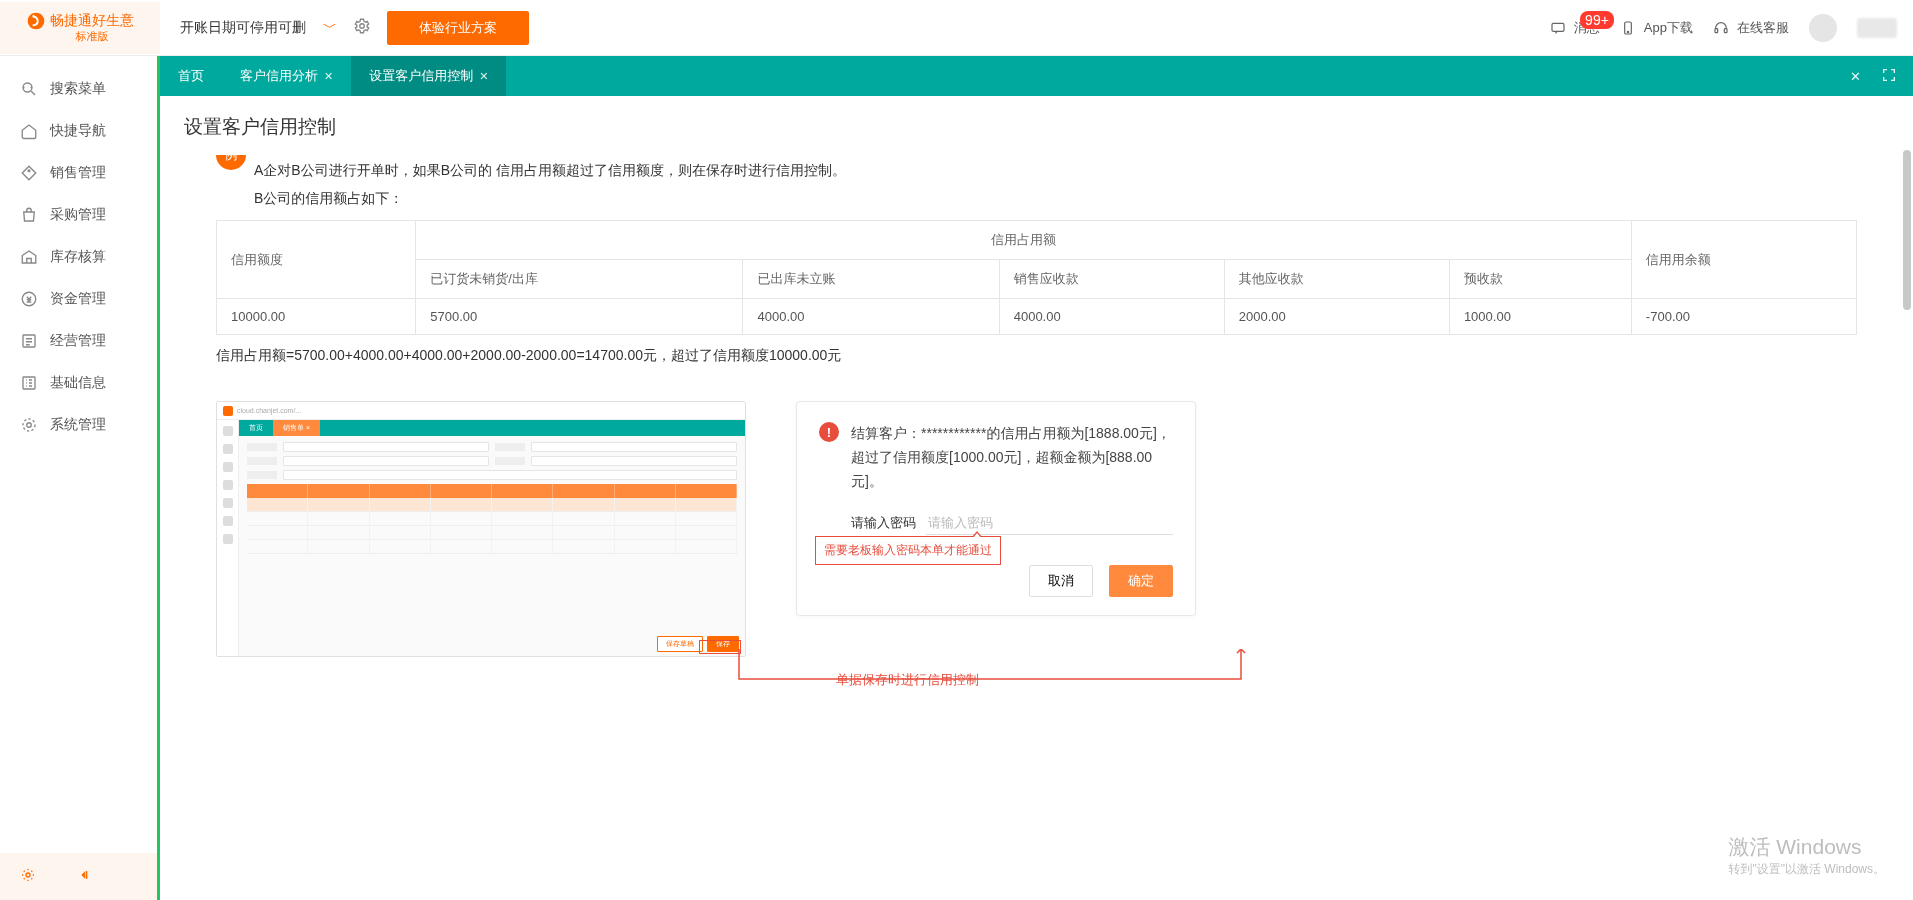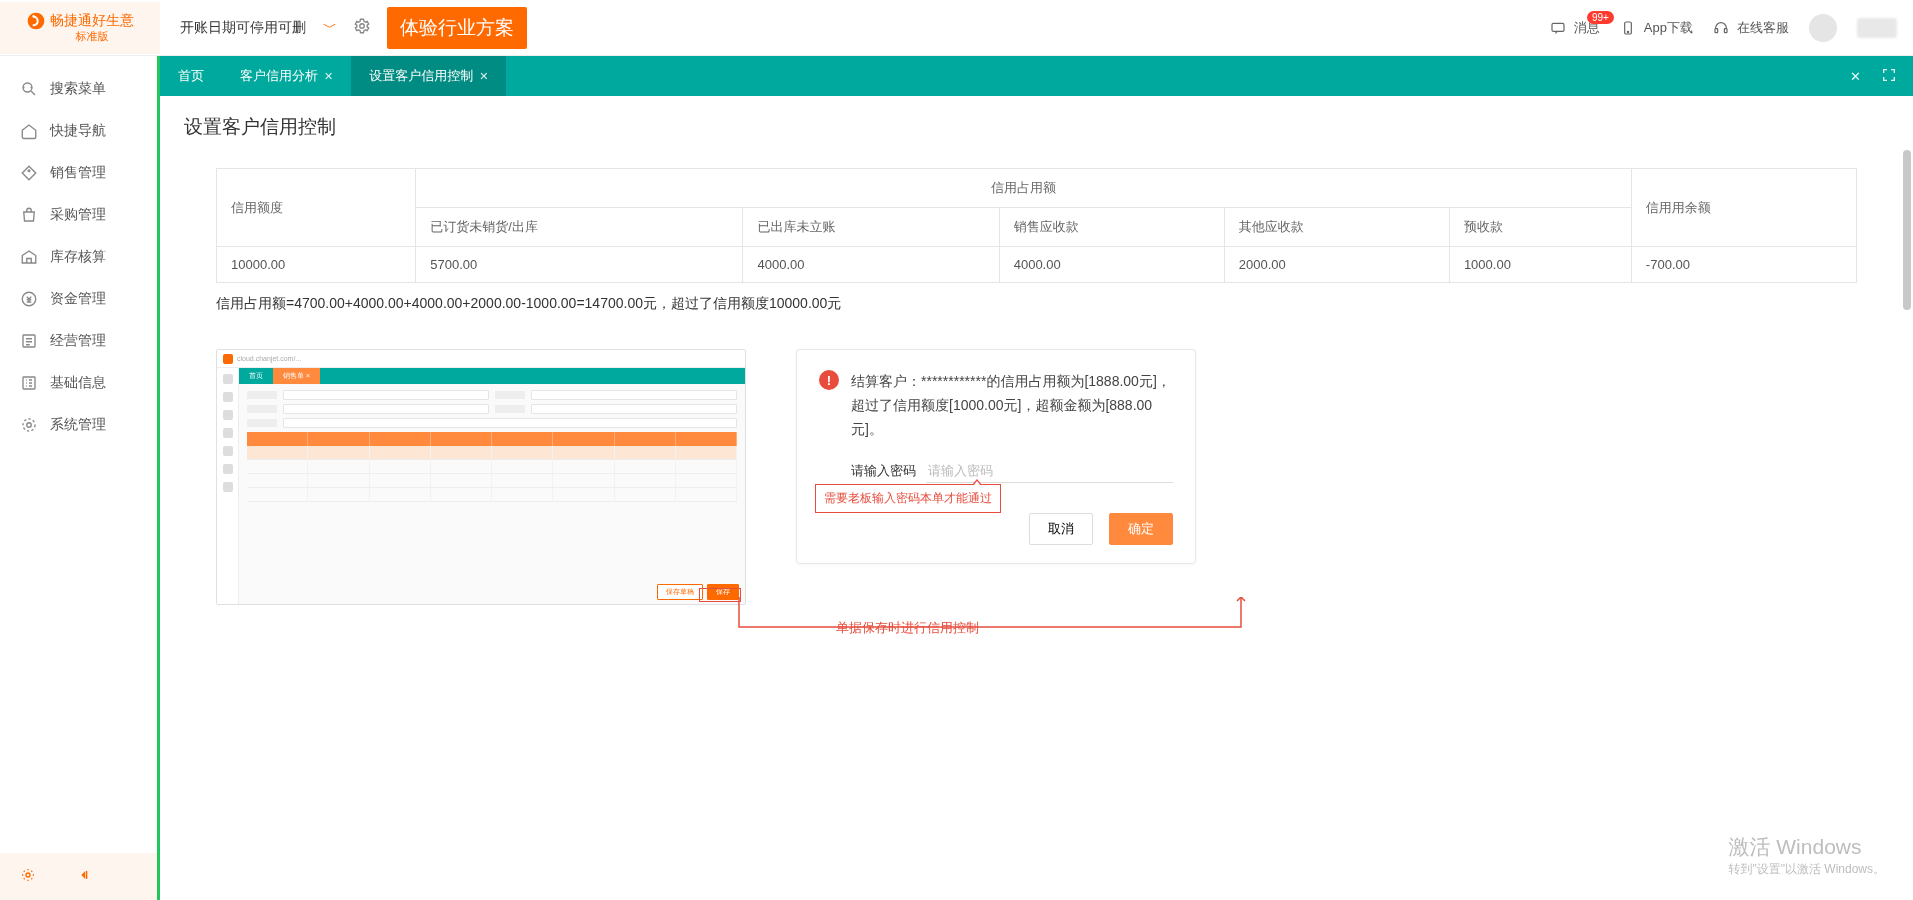--- a/index.html
+++ b/index.html
@@ -8,25 +8,25 @@
 
 .topbar { display: flex; align-items: center; height: 56px; border-bottom: 1px solid #eee; padding: 0 16px 0 0; }
 .logo-area { width: 160px; display: flex; flex-direction: column; align-items: center; justify-content: center; background: #fff5ef; height: 52px; }
 .logo-row { display: flex; align-items: center; gap: 4px; }
 .logo-mark { width: 20px; height: 20px; }
 .logo-text { color: #ff6a00; font-size: 14px; font-weight: 500; }
 .logo-sub { color: #ff6a00; font-size: 11px; margin-top: -2px; margin-left: 24px; }
 .title-dropdown { margin-left: 20px; display: flex; align-items: center; gap: 17px; font-size: 14px; color: #333; }
 .chev-down { color: #ff6a00; font-size: 14px; }
 .gear-btn { margin-left: 16px; color: #888; cursor: pointer; }
-.cta-btn { margin-left: 16px; background: #ff6a00; color: #fff; border: none; padding: 8px 13px; border-radius: 2px; font-size: 19px; cursor: pointer; }
+.cta-btn { margin-left: 16px; background: #ff6a00; color: #fff; border: none; padding: 8px 32px; border-radius: 2px; font-size: 13px; cursor: pointer; }
 .topbar-spacer { flex: 1; }
 .topbar-right { display: flex; align-items: center; gap: 20px; color: #555; }
 .topbar-item { display: flex; align-items: center; gap: 8px; cursor: pointer; position: relative; font-size: 13px; }
-.badge { position: absolute; top: -8px; right: -14px; background: #ff3b30; color: #fff; font-size: 10px; padding: 1px 5px; border-radius: 8px; }
+.badge { position: absolute; top: -8px; right: -14px; background: #ff3b30; color: #fff; font-size: 14px; padding: 1px 5px; border-radius: 8px; }
 .avatar { width: 28px; height: 28px; background: #e5e5e5; border-radius: 50%; }
 .avatar-blur { width: 40px; height: 20px; background: #e8e8e8; border-radius: 3px; filter: blur(1px); }
 
 
 .layout { display: flex; height: calc(100vh - 56px); }
 .sidebar { width: 160px; background: #fff; border-right: 3px solid #22c55e; display: flex; flex-direction: column; }
 .side-items { flex: 1; padding-top: 12px; }
 .side-item { display: flex; align-items: center; gap: 12px; padding: 12px 20px; color: #555; cursor: pointer; font-size: 14px; }
 .side-icon { width: 18px; height: 18px; display: inline-flex; align-items: center; justify-content: center; color: #888; }
 .side-footer { display: flex; gap: 40px; padding: 14px 20px; color: #ff6a00; background: #fff5ef; }
@@ -286,20 +286,27 @@
         <span class="icon-btn"><svg class="svg16" viewBox="0 0 24 24" fill="none" stroke="#fff" stroke-width="2">
               <path d="M4 9V4h5M20 9V4h-5M4 15v5h5M20 15v5h-5"></path>
             </svg></span>
       </div>
     </div>
 
     <div class="page-title-bar">设置客户信用控制</div>
 
     <div class="content-wrap">
       <div class="content-inner">
+        <div class="intro-row">
+          <span class="example-badge">例</span>
+          <div class="intro-texts">
+            <div class="section-text">A企对B公司进行开单时，如果B公司的 信用占用额超过了信用额度，则在保存时进行信用控制。</div>
+            <div class="sub-text">B公司的信用额占如下：</div>
+          </div>
+        </div>
 
         <table class="credit-table">
           <thead>
             <tr>
               <th rowspan="2">信用额度</th>
               <th colspan="5" class="center">信用占用额</th>
               <th rowspan="2">信用用余额</th>
             </tr>
             <tr>
               <th>已订货未销货/出库</th>
@@ -315,21 +322,21 @@
               <td>5700.00</td>
               <td>4000.00</td>
               <td>4000.00</td>
               <td>2000.00</td>
               <td>1000.00</td>
               <td class="neg">-700.00</td>
             </tr>
           </tbody>
         </table>
 
-        <div class="calc-line">信用占用额=4700.00+4000.00+4000.00+2000.00-1000.00=14700.00元，超过了信用额度10000.00元</div>
+        <div class="calc-line">信用占用额=5700.00+4000.00+4000.00+2000.00-2000.00=14700.00元，超过了信用额度10000.00元</div>
 
         <div class="figures-row">
 
           <div class="fig-left">
             <div class="mini-topbar">
                 <span class="mini-logo"></span>
                 <span>cloud.chanjet.com/...</span>
               </div>
             <div class="mini-layout">
               <div class="mini-side">

